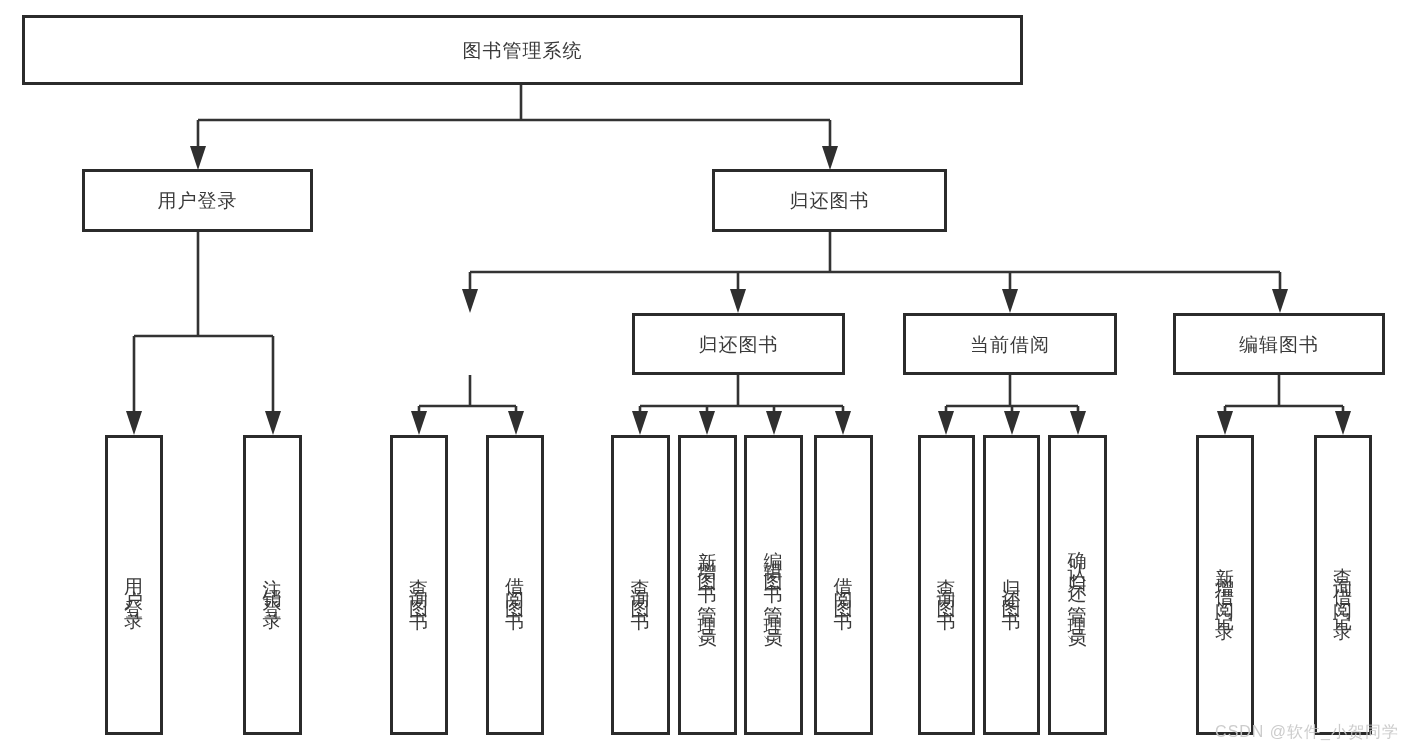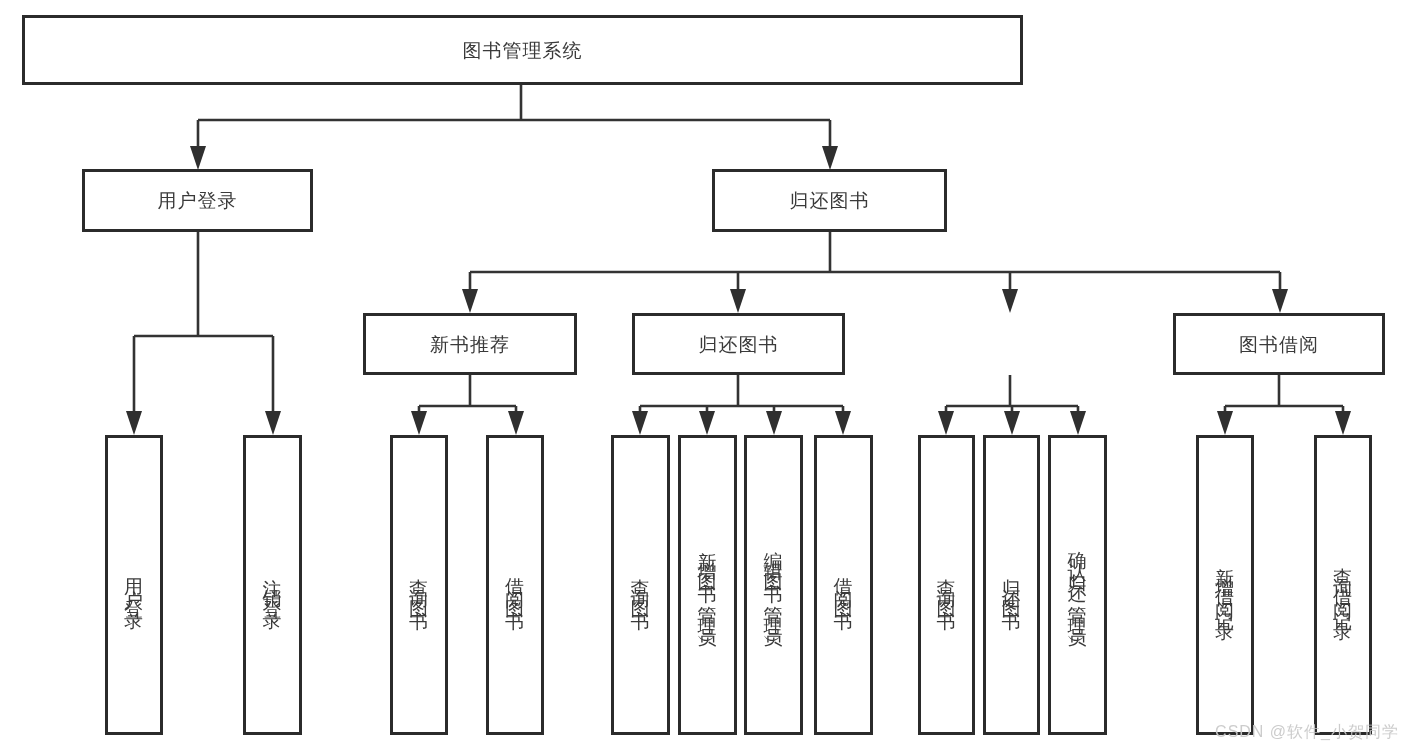--- a/index.html
+++ b/index.html
@@ -97,28 +97,28 @@
     <span>图书管理系统</span>
   </div>
 
   <div class="node h" style="left:82px;top:169px;width:231px;height:63px">
     <span>用户登录</span>
   </div>
   <div class="node h" style="left:712px;top:169px;width:235px;height:63px">
     <span>归还图书</span>
   </div>
 
-  <div class="node h" style="left:363px;top:313px;width:214px;height:62px">
-    <span>新书推荐</span>
-  </div>
   <div class="node h" style="left:632px;top:313px;width:213px;height:62px">
     <span>归还图书</span>
   </div>
+  <div class="node h" style="left:903px;top:313px;width:214px;height:62px">
+    <span>当前借阅</span>
+  </div>
   <div class="node h" style="left:1173px;top:313px;width:212px;height:62px">
-    <span>图书借阅</span>
+    <span>编辑图书</span>
   </div>
 
   <div class="node v" style="left:105px;top:435px;width:58px;height:300px">
     <span>用户登录</span>
   </div>
   <div class="node v" style="left:243px;top:435px;width:59px;height:300px">
     <span>注销登录</span>
   </div>
 
   <div class="node v" style="left:390px;top:435px;width:58px;height:300px">

